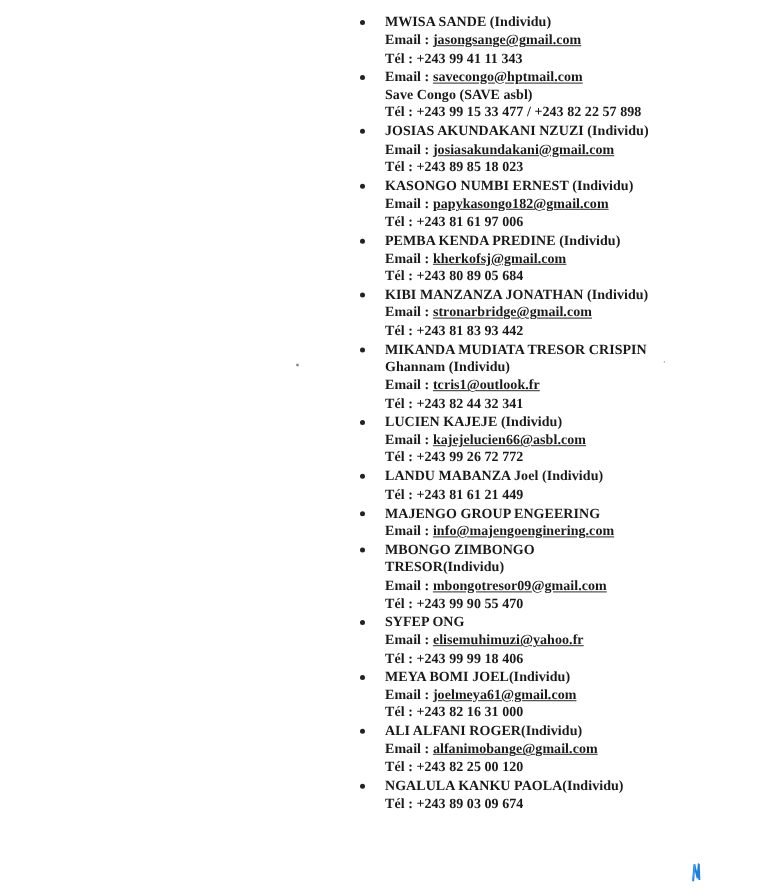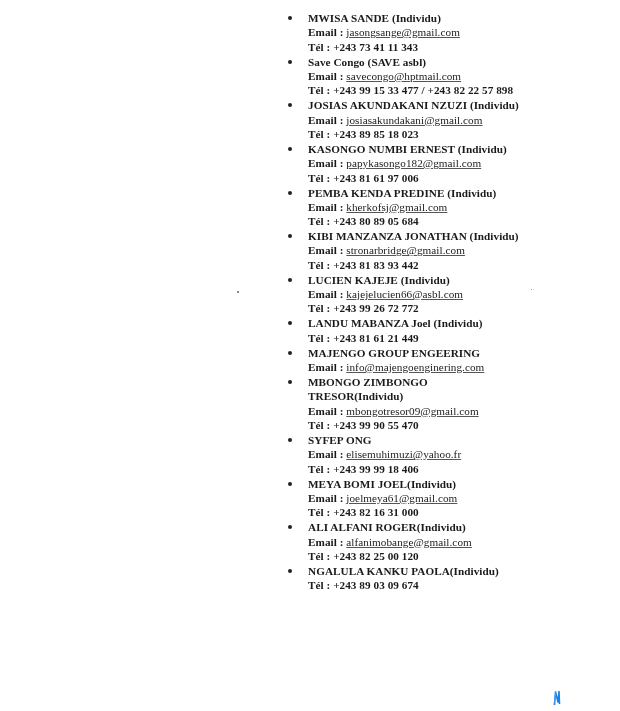--- a/index.html
+++ b/index.html
@@ -53,21 +53,21 @@
       letter-spacing: 0.05px;
     }
     .label {
       font-weight: bold;
     }
     .email-link {
       text-decoration: underline;
       text-decoration-color: #555;
       text-underline-offset: 1px;
       color: #1a1a1a;
-      font-weight: normal;
+      font-weight: bold;
     }
     .phone-value {
       font-weight: bold;
     }
     .scan-dot {
       position: absolute;
       left: 237px;
       top: 291px;
       width: 2px;
       height: 2px;
@@ -91,26 +91,26 @@
   </style>
 </head>
 <body>
 
 <div class="page">
   <ul class="contact-list" id="contact-list">
       <li class="contact-item">
         <span class="bullet"></span>
         <span class="line">MWISA SANDE (Individu)</span>
         <span class="line"><span class="label" style="white-space: pre;">Email : </span><span class="email-link">jasongsange@gmail.com</span></span>
-        <span class="line"><span class="label" style="white-space: pre;">Tél : </span><span class="phone-value">+243 73 41 11 343</span></span>
+        <span class="line"><span class="label" style="white-space: pre;">Tél : </span><span class="phone-value">+243 99 41 11 343</span></span>
       </li>
       <li class="contact-item">
         <span class="bullet"></span>
+        <span class="line"><span class="label" style="white-space: pre;">Email : </span><span class="email-link">savecongo@hptmail.com</span></span>
         <span class="line">Save Congo (SAVE asbl)</span>
-        <span class="line"><span class="label" style="white-space: pre;">Email : </span><span class="email-link">savecongo@hptmail.com</span></span>
         <span class="line"><span class="label" style="white-space: pre;">Tél : </span><span class="phone-value">+243 99 15 33 477 / +243 82 22 57 898</span></span>
       </li>
       <li class="contact-item">
         <span class="bullet"></span>
         <span class="line">JOSIAS AKUNDAKANI NZUZI (Individu)</span>
         <span class="line"><span class="label" style="white-space: pre;">Email : </span><span class="email-link">josiasakundakani@gmail.com</span></span>
         <span class="line"><span class="label" style="white-space: pre;">Tél : </span><span class="phone-value">+243 89 85 18 023</span></span>
       </li>
       <li class="contact-item">
         <span class="bullet"></span>
@@ -122,20 +122,27 @@
         <span class="bullet"></span>
         <span class="line">PEMBA KENDA PREDINE (Individu)</span>
         <span class="line"><span class="label" style="white-space: pre;">Email : </span><span class="email-link">kherkofsj@gmail.com</span></span>
         <span class="line"><span class="label" style="white-space: pre;">Tél : </span><span class="phone-value">+243 80 89 05 684</span></span>
       </li>
       <li class="contact-item">
         <span class="bullet"></span>
         <span class="line">KIBI MANZANZA JONATHAN (Individu)</span>
         <span class="line"><span class="label" style="white-space: pre;">Email : </span><span class="email-link">stronarbridge@gmail.com</span></span>
         <span class="line"><span class="label" style="white-space: pre;">Tél : </span><span class="phone-value">+243 81 83 93 442</span></span>
+      </li>
+      <li class="contact-item">
+        <span class="bullet"></span>
+        <span class="line">MIKANDA MUDIATA TRESOR CRISPIN</span>
+        <span class="line">Ghannam (Individu)</span>
+        <span class="line"><span class="label" style="white-space: pre;">Email : </span><span class="email-link">tcris1@outlook.fr</span></span>
+        <span class="line"><span class="label" style="white-space: pre;">Tél : </span><span class="phone-value">+243 82 44 32 341</span></span>
       </li>
       <li class="contact-item">
         <span class="bullet"></span>
         <span class="line">LUCIEN KAJEJE (Individu)</span>
         <span class="line"><span class="label" style="white-space: pre;">Email : </span><span class="email-link">kajejelucien66@asbl.com</span></span>
         <span class="line"><span class="label" style="white-space: pre;">Tél : </span><span class="phone-value">+243 99 26 72 772</span></span>
       </li>
       <li class="contact-item">
         <span class="bullet"></span>
         <span class="line">LANDU MABANZA Joel (Individu)</span>

